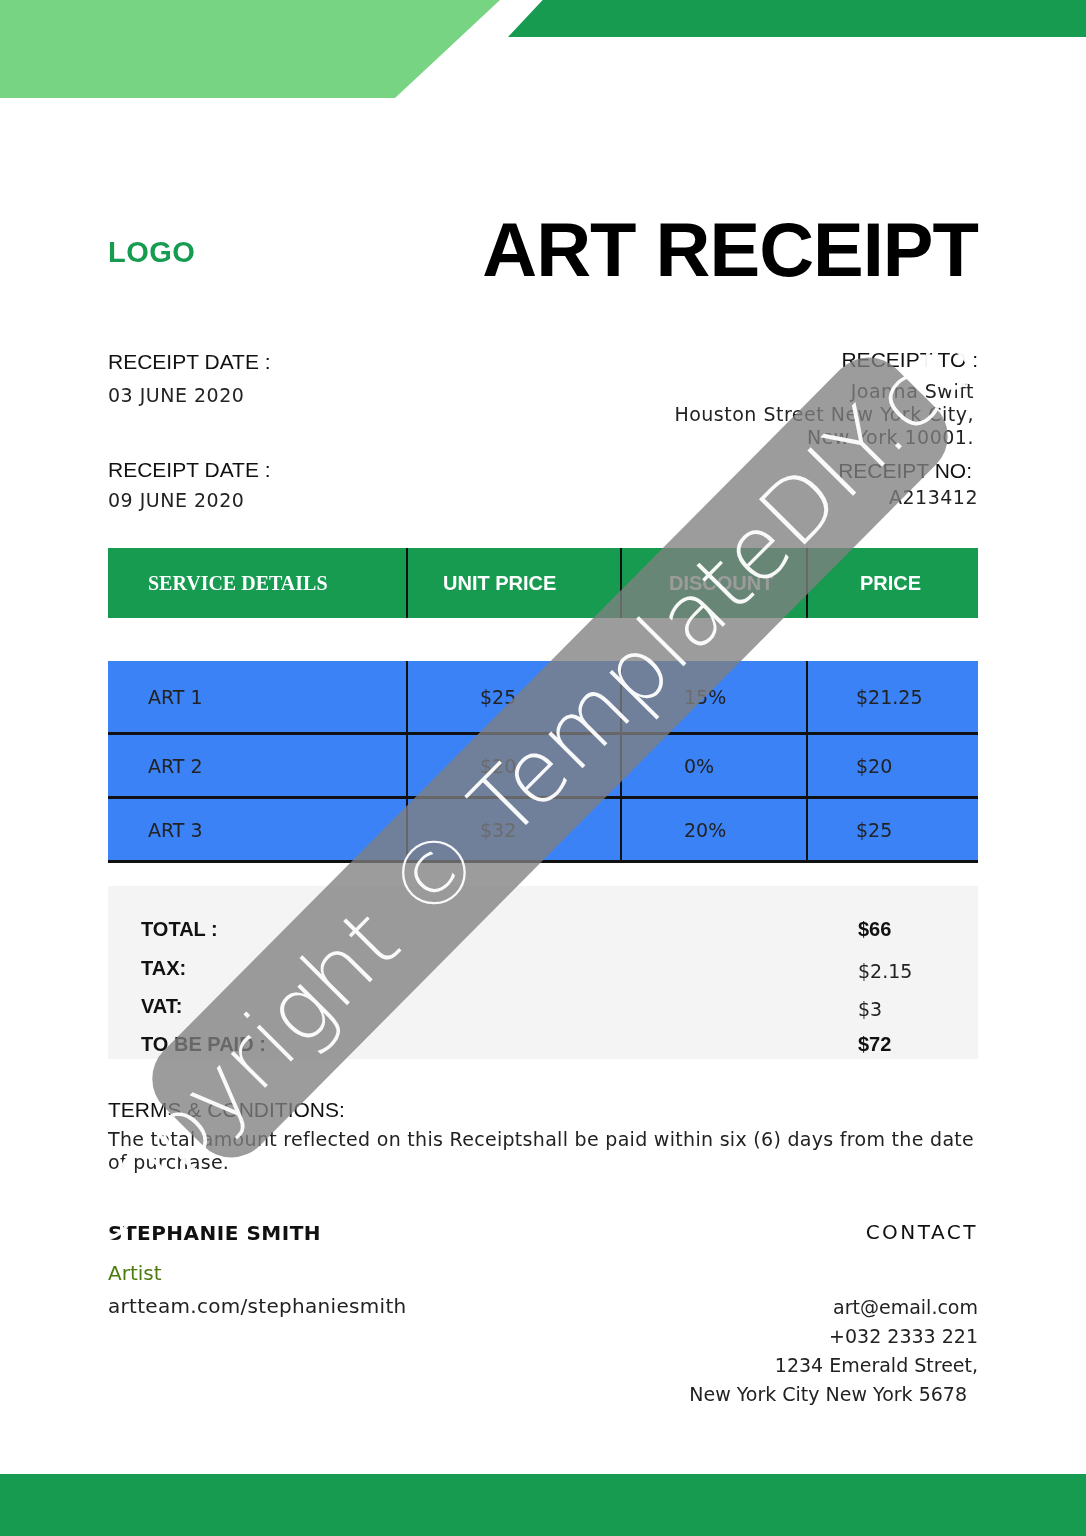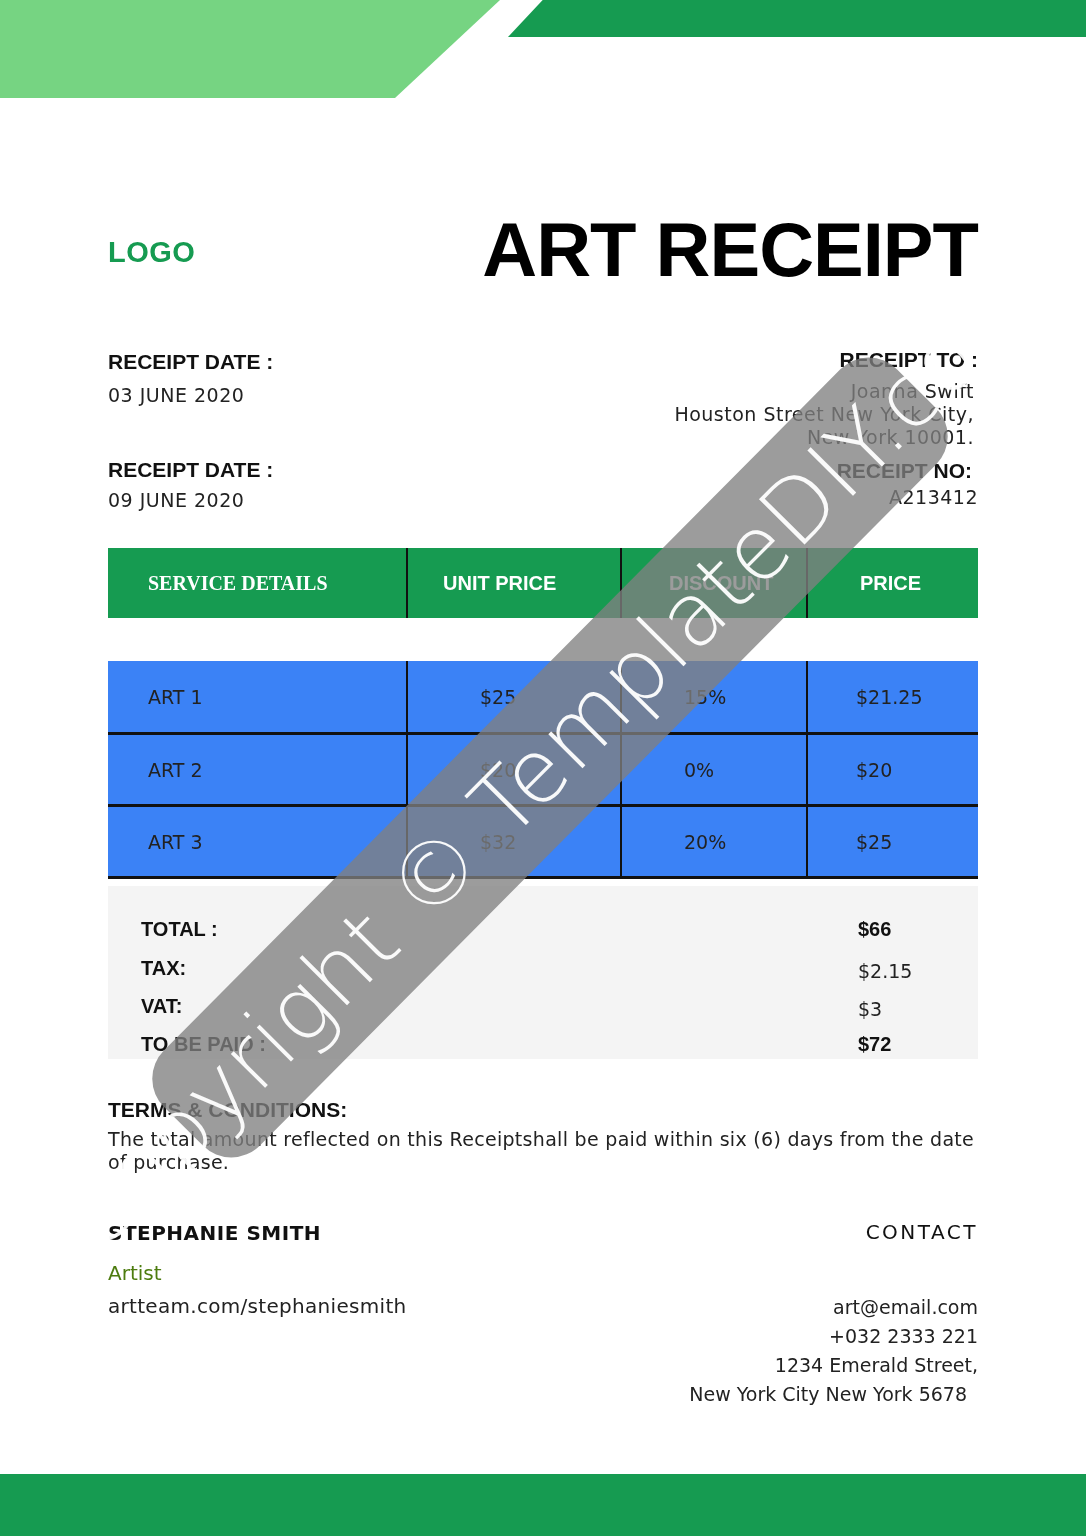--- a/index.html
+++ b/index.html
@@ -15,41 +15,41 @@
     }
     .band-dark {
       left: 508px; top: 0; width: 578px; height: 37px; background: #169b51;
       clip-path: polygon(6% 0, 100% 0, 100% 100%, 0 100%);
     }
     .band-bottom { left: 0; top: 1474px; width: 1086px; height: 62px; background: #169b51; }
 
     .logo { left: 108px; top: 236px; font-family: "Liberation Sans", sans-serif; font-weight: 900; font-size: 29px; color: #169b51; letter-spacing: 0.5px; }
     .title { right: 108px; top: 206px; font-family: "Liberation Sans", sans-serif; font-weight: 700; font-size: 76px; color: #000; letter-spacing: -1px; }
 
-    .lbl { font-family: "Liberation Sans", sans-serif; font-weight: 700; font-size: 21px; color: #111; }
+    .lbl { font-family: "Liberation Sans", sans-serif; font-weight: 400; font-size: 21px; color: #111; }
     .val { font-size: 19px; color: #222; letter-spacing: 0.5px; }
     .rt { text-align: right; }
 
     .thead {
       left: 108px; top: 548px; width: 870px; height: 70px; background: #169b51;
       display: grid; grid-template-columns: 300px 214px 186px 170px;
     }
     .thead div {
       color: #fff; font-family: "Liberation Sans", sans-serif; font-weight: 700; font-size: 20px;
       display: flex; align-items: center; border-right: 2px solid #111; box-sizing: border-box;
     }
     .thead div:last-child { border-right: none; }
     .thead .c0 { padding-left: 40px; font-family: Liberation Serif, serif; }
     .thead .c1 { padding-left: 35px; }
     .thead .c2 { padding-left: 47px; }
     .thead .c3 { padding-left: 52px; }
 
     .tbody { left: 108px; top: 661px; width: 870px; background: #3b82f6; }
     .trow {
-      display: grid; grid-template-columns: 300px 214px 186px 170px; height: 72px;
+      display: grid; grid-template-columns: 300px 214px 186px 170px; height: 64px;
       border-bottom: 3px solid #111; box-sizing: border-box;
     }
     .trow:first-child { height: 74px; }
     .trow div {
       display: flex; align-items: center; font-size: 19px; color: #222;
       border-right: 2px solid #111; box-sizing: border-box;
     }
     .trow div:last-child { border-right: none; }
     .trow .c0 { padding-left: 40px; }
     .trow .c1 { padding-left: 72px; }

